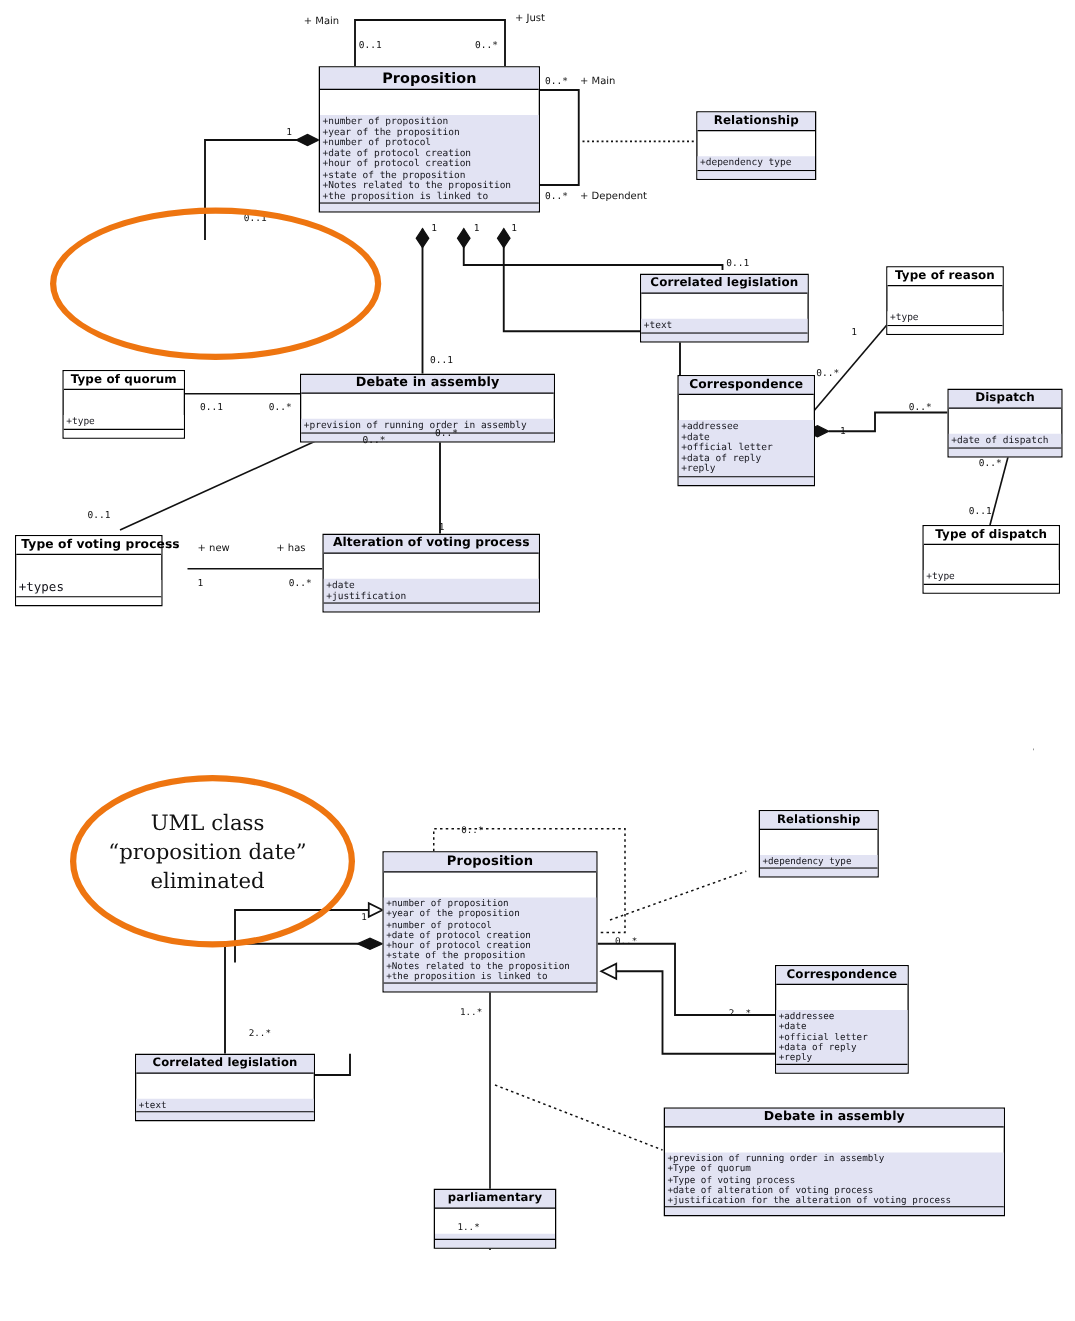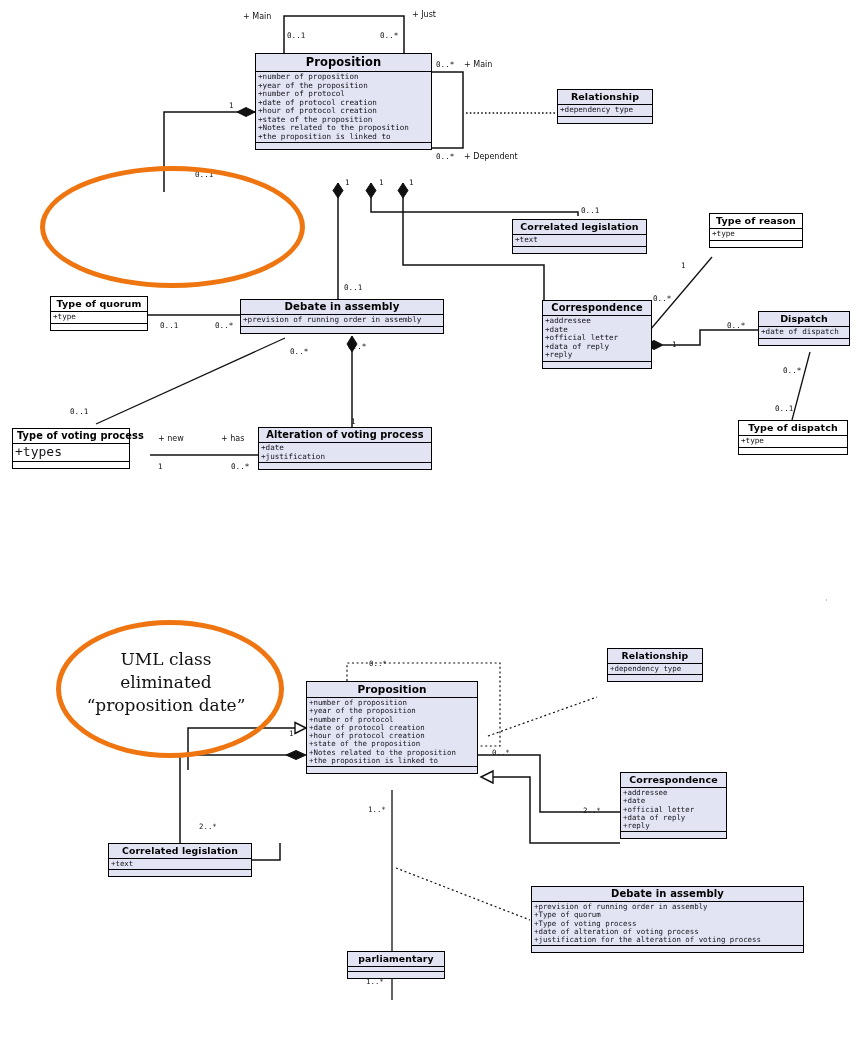--- a/index.html
+++ b/index.html
@@ -30,20 +30,21 @@
     white-space:nowrap;
   }
   .uml.white-hdr .hdr{background:#ffffff;}
   .uml .attrs{
     box-sizing:border-box;
     background:#e2e3f3;
     border-bottom:1.4px solid #000;
     padding:1px 2px 1px 2px;
     font-family:"DejaVu Sans Mono",monospace;
     color:#15151c;
+    margin-top:20px;
   }
   .uml.white-attrs .attrs{background:#ffffff;}
   .uml .attrs .a{white-space:nowrap;line-height:1.12;}
   .uml .ops{
     box-sizing:border-box;
     background:#e2e3f3;
     height:6px;
   }
   .uml.white-ops .ops{background:#ffffff;}
   .uml.empty-attrs .attrs{padding:0;height:5px;}
@@ -218,21 +219,21 @@
   <div class="uml" style="left:240px;top:299px;width:204px;">
     <div class="hdr" style="font-size:10.2px;">Debate in assembly</div>
     <div class="attrs" style="font-size:7.6px;">
       <div class="a">+prevision of running order in assembly</div>
     </div>
     <div class="ops"></div>
   </div>
 
   <div class="uml white-hdr white-attrs white-ops" style="left:12px;top:428px;width:118px;">
     <div class="hdr" style="font-size:9.8px;">Type of voting process</div>
-    <div class="attrs" style="font-size:13px;">
+    <div class="attrs" style="font-size:10px;">
       <div class="a">+types</div>
     </div>
     <div class="ops"></div>
   </div>
 
   <div class="uml" style="left:258px;top:427px;width:174px;">
     <div class="hdr" style="font-size:9.8px;">Alteration of voting process</div>
     <div class="attrs" style="font-size:7.6px;">
       <div class="a">+date</div>
       <div class="a">+justification</div>
@@ -271,22 +272,22 @@
   <div class="lbl" style="left:221px;top:434px;font-size:8px;">+ has</div>
   <div class="lbl mono" style="left:158px;top:462px;font-size:7.6px;">1</div>
   <div class="lbl mono" style="left:231px;top:462px;font-size:7.6px;">0..*</div>
 
   <div class="ellipse" style="left:40px;top:166px;width:255px;height:112px;"></div>
 
   <div class="ellipse" style="left:56px;top:620px;width:218px;height:128px;"></div>
 
   <div class="annot-text" style="left:66px;top:648px;width:200px;font-size:17px;">
     <div>UML class</div>
+    <div>“proposition date”</div>
     <div>eliminated</div>
-    <div>“proposition date”</div>
   </div>
 
   <div class="uml" style="left:306px;top:681px;width:172px;">
     <div class="hdr" style="font-size:10.5px;">Proposition</div>
     <div class="attrs" style="font-size:7.4px;">
       <div class="a">+number of proposition</div>
       <div class="a">+year of the proposition</div>
       <div class="a">+number of protocol</div>
       <div class="a">+date of protocol creation</div>
       <div class="a">+hour of protocol creation</div>

